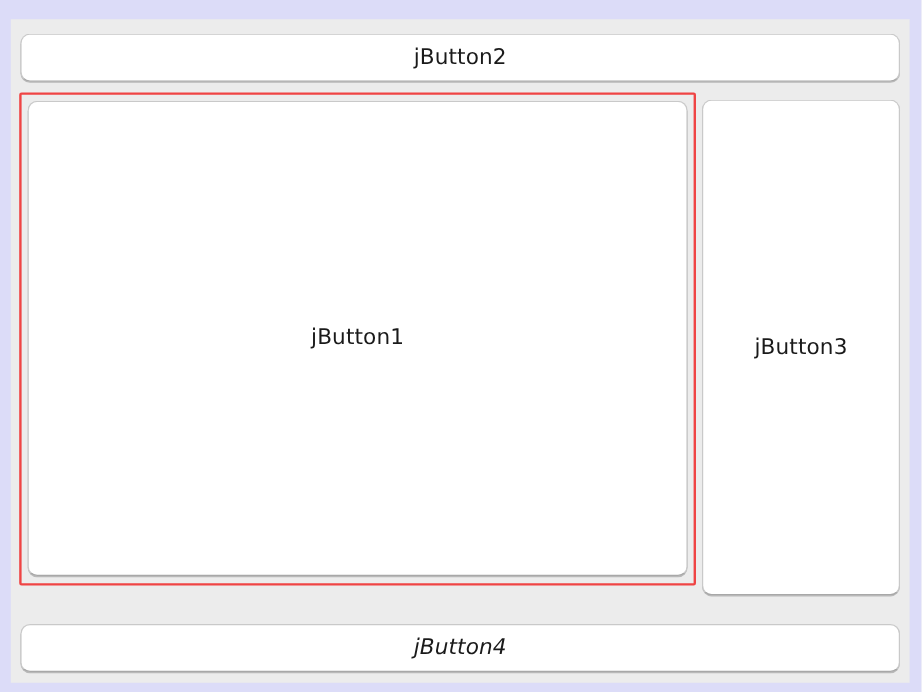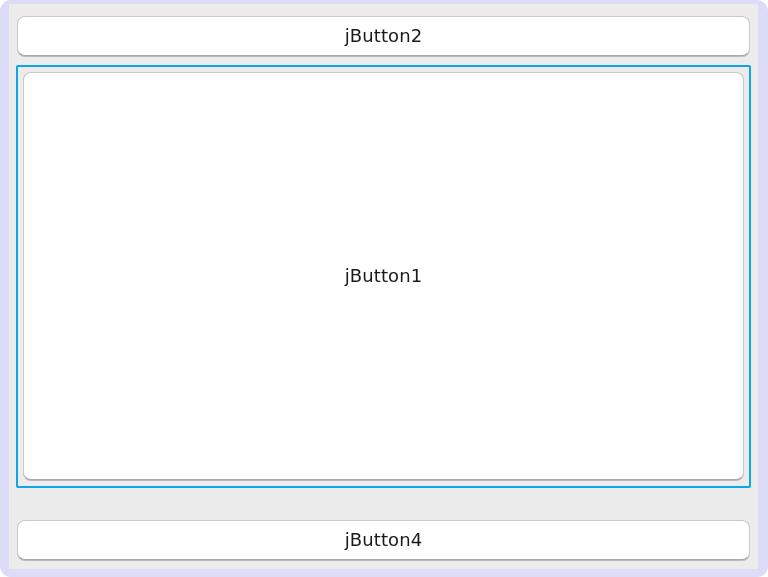--- a/index.html
+++ b/index.html
@@ -14,22 +14,21 @@
     font-family: "DejaVu Sans", "Liberation Sans", sans-serif;
     background: #ffffff;
   }
 
   
   #app-frame {
     box-sizing: border-box;
     width: 768px;
     height: 577px;
     background: #dcdcf8;
-    padding: 4px 10px 8px 9px;
-    border-radius: 11px;
+    padding: 16px 10px 8px 9px;
   }
 
   
   #content-panel {
     box-sizing: border-box;
     width: 100%;
     height: 100%;
     background: #ececec;
     display: flex;
     flex-direction: column;
@@ -60,21 +59,21 @@
     -webkit-user-select: none;
   }
 
   
   .row-bar {
     height: 40px;
     flex: 0 0 40px;
     margin: 0 3px;
   }
   #button-top { margin-bottom: 9px; }
-  #button-bottom { margin-top: 24px; }
+  #button-bottom { margin-top: 24px; font-style: italic; }
 
   
   #middle-row {
     flex: 1 1 auto;
     display: flex;
     align-items: stretch;
     min-height: 0;
   }
 
   .side-column {
@@ -83,21 +82,21 @@
     align-items: stretch;
     padding: 6px 3px 0 3px;
     box-sizing: border-box;
   }
   .side-column .jbutton { width: 100%; }
 
   
   #center-column {
     flex: 1 1 auto;
     box-sizing: border-box;
-    border: 2px solid #0ea5e9;
+    border: 2px solid #ef4444;
     border-radius: 2px;
     background: transparent;
     margin: 0 2px 8px 2px;
     padding: 5px 5px 6px 5px;
     display: flex;
     align-items: stretch;
   }
   #center-column .jbutton { width: 100%; }
 
   .label { pointer-events: none; }
@@ -114,20 +113,25 @@
 
     <div id="middle-row">
 
 
       <div id="center-column">
         <button class="jbutton">
           <span class="label">jButton1</span>
         </button>
       </div>
 
+      <div class="side-column">
+        <button class="jbutton">
+          <span class="label">jButton3</span>
+        </button>
+      </div>
 
     </div>
 
     <button class="jbutton row-bar" id="button-bottom">
       <span class="label">jButton4</span>
     </button>
 
   </div>
 </div>
 

